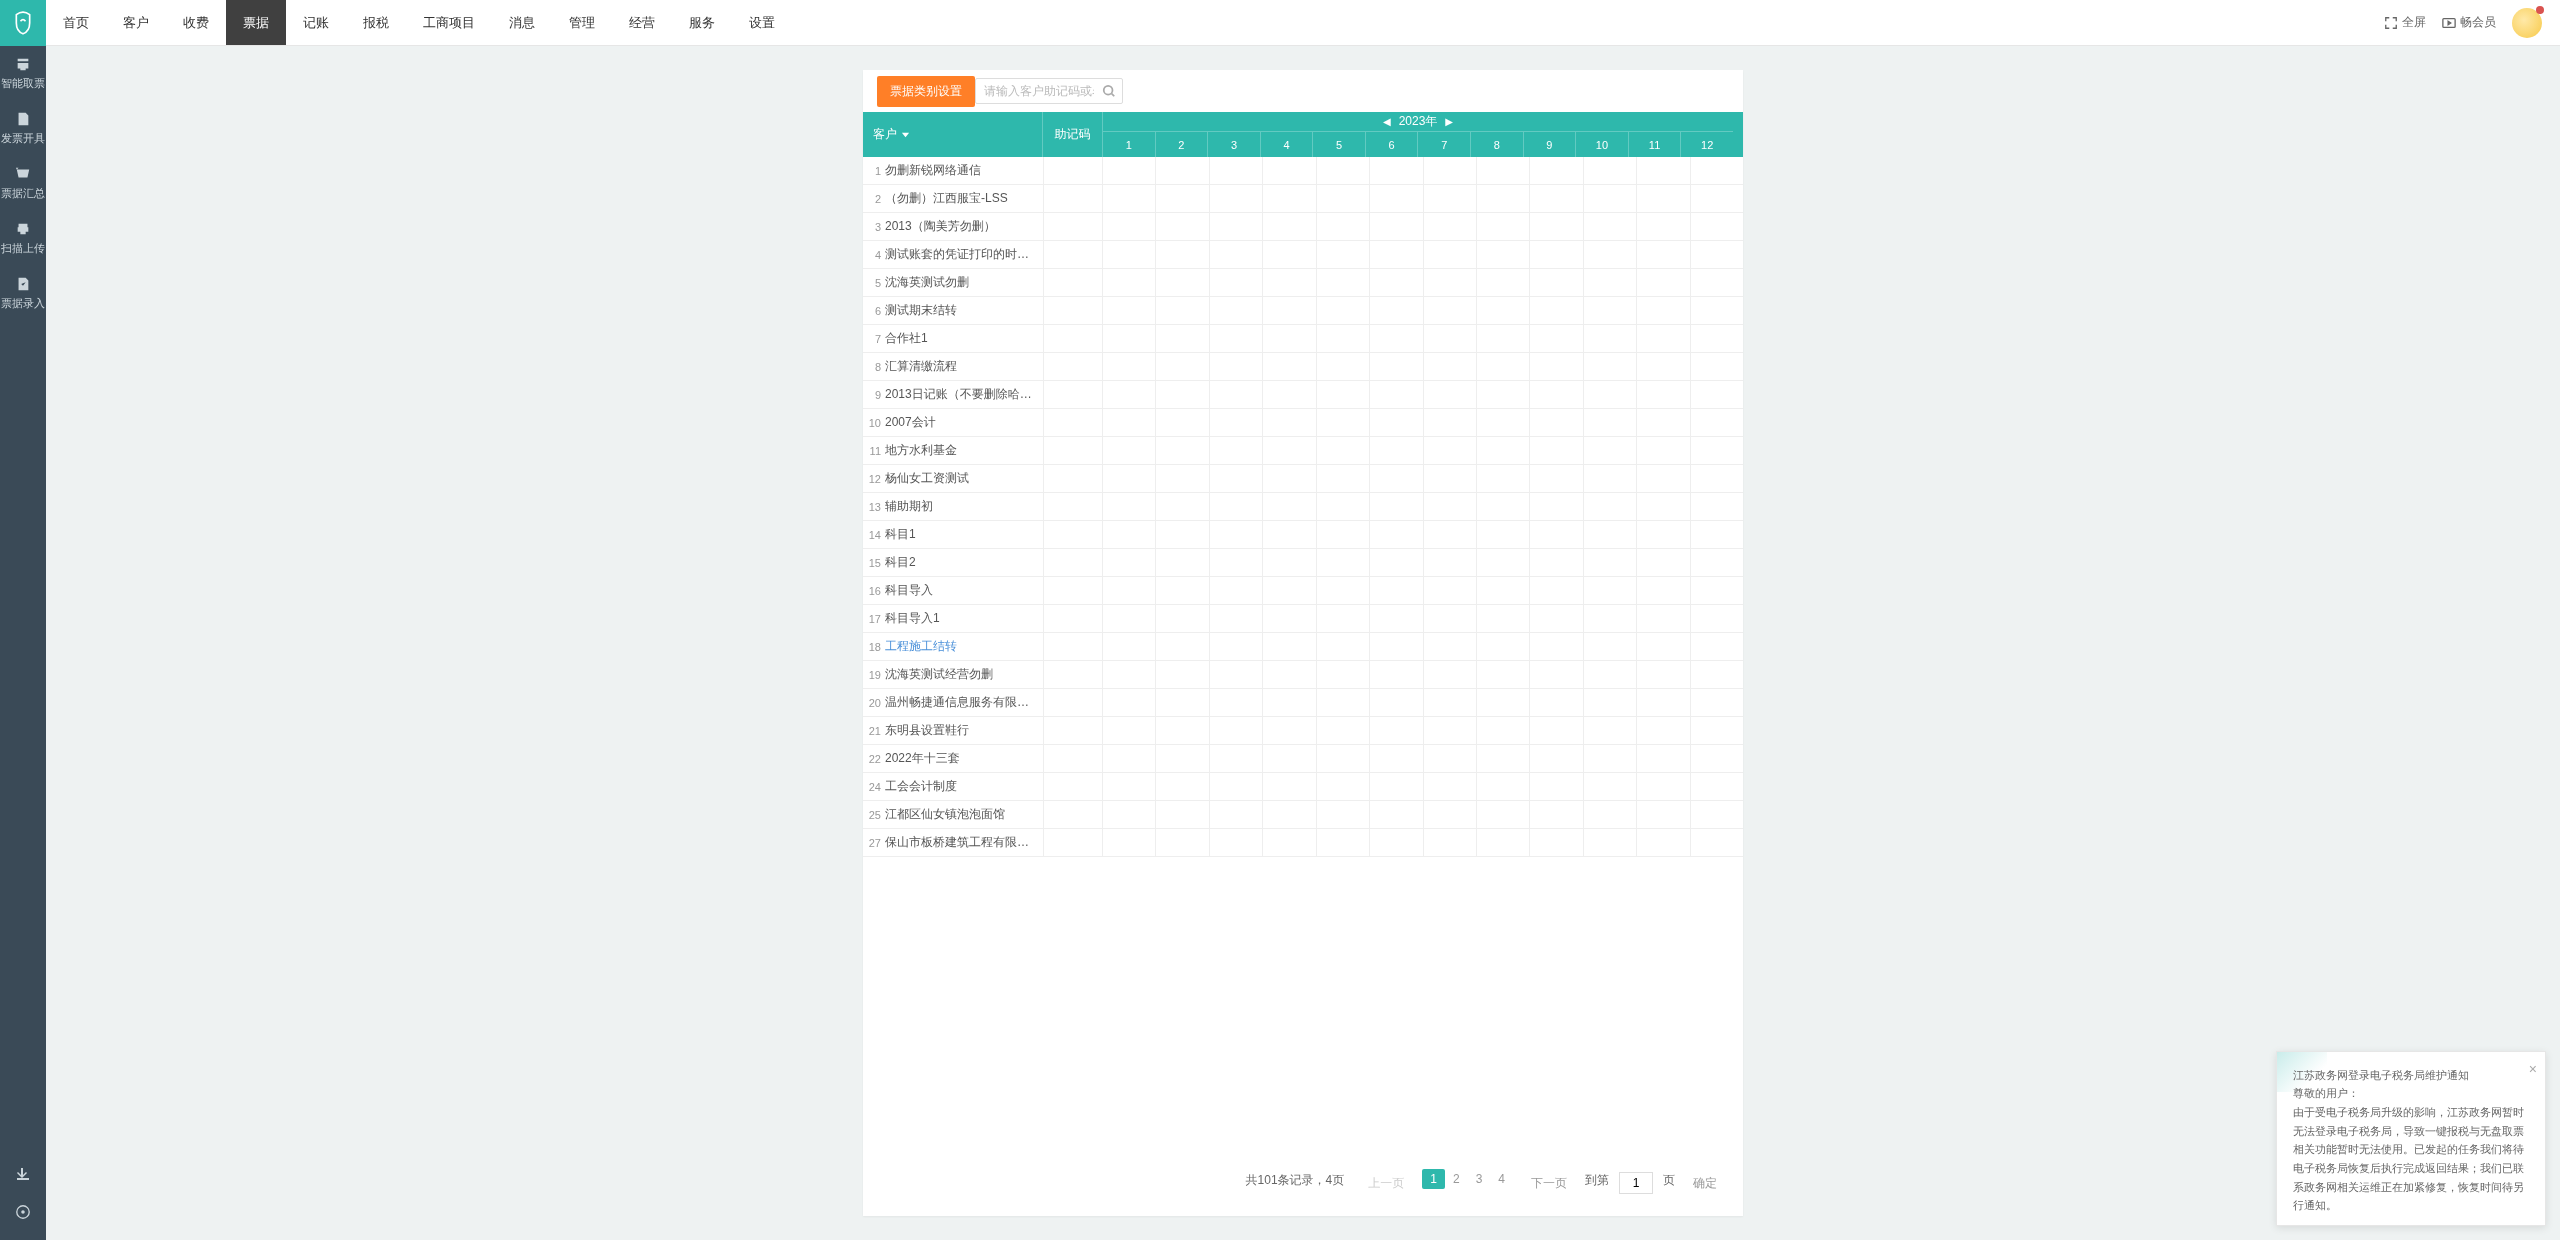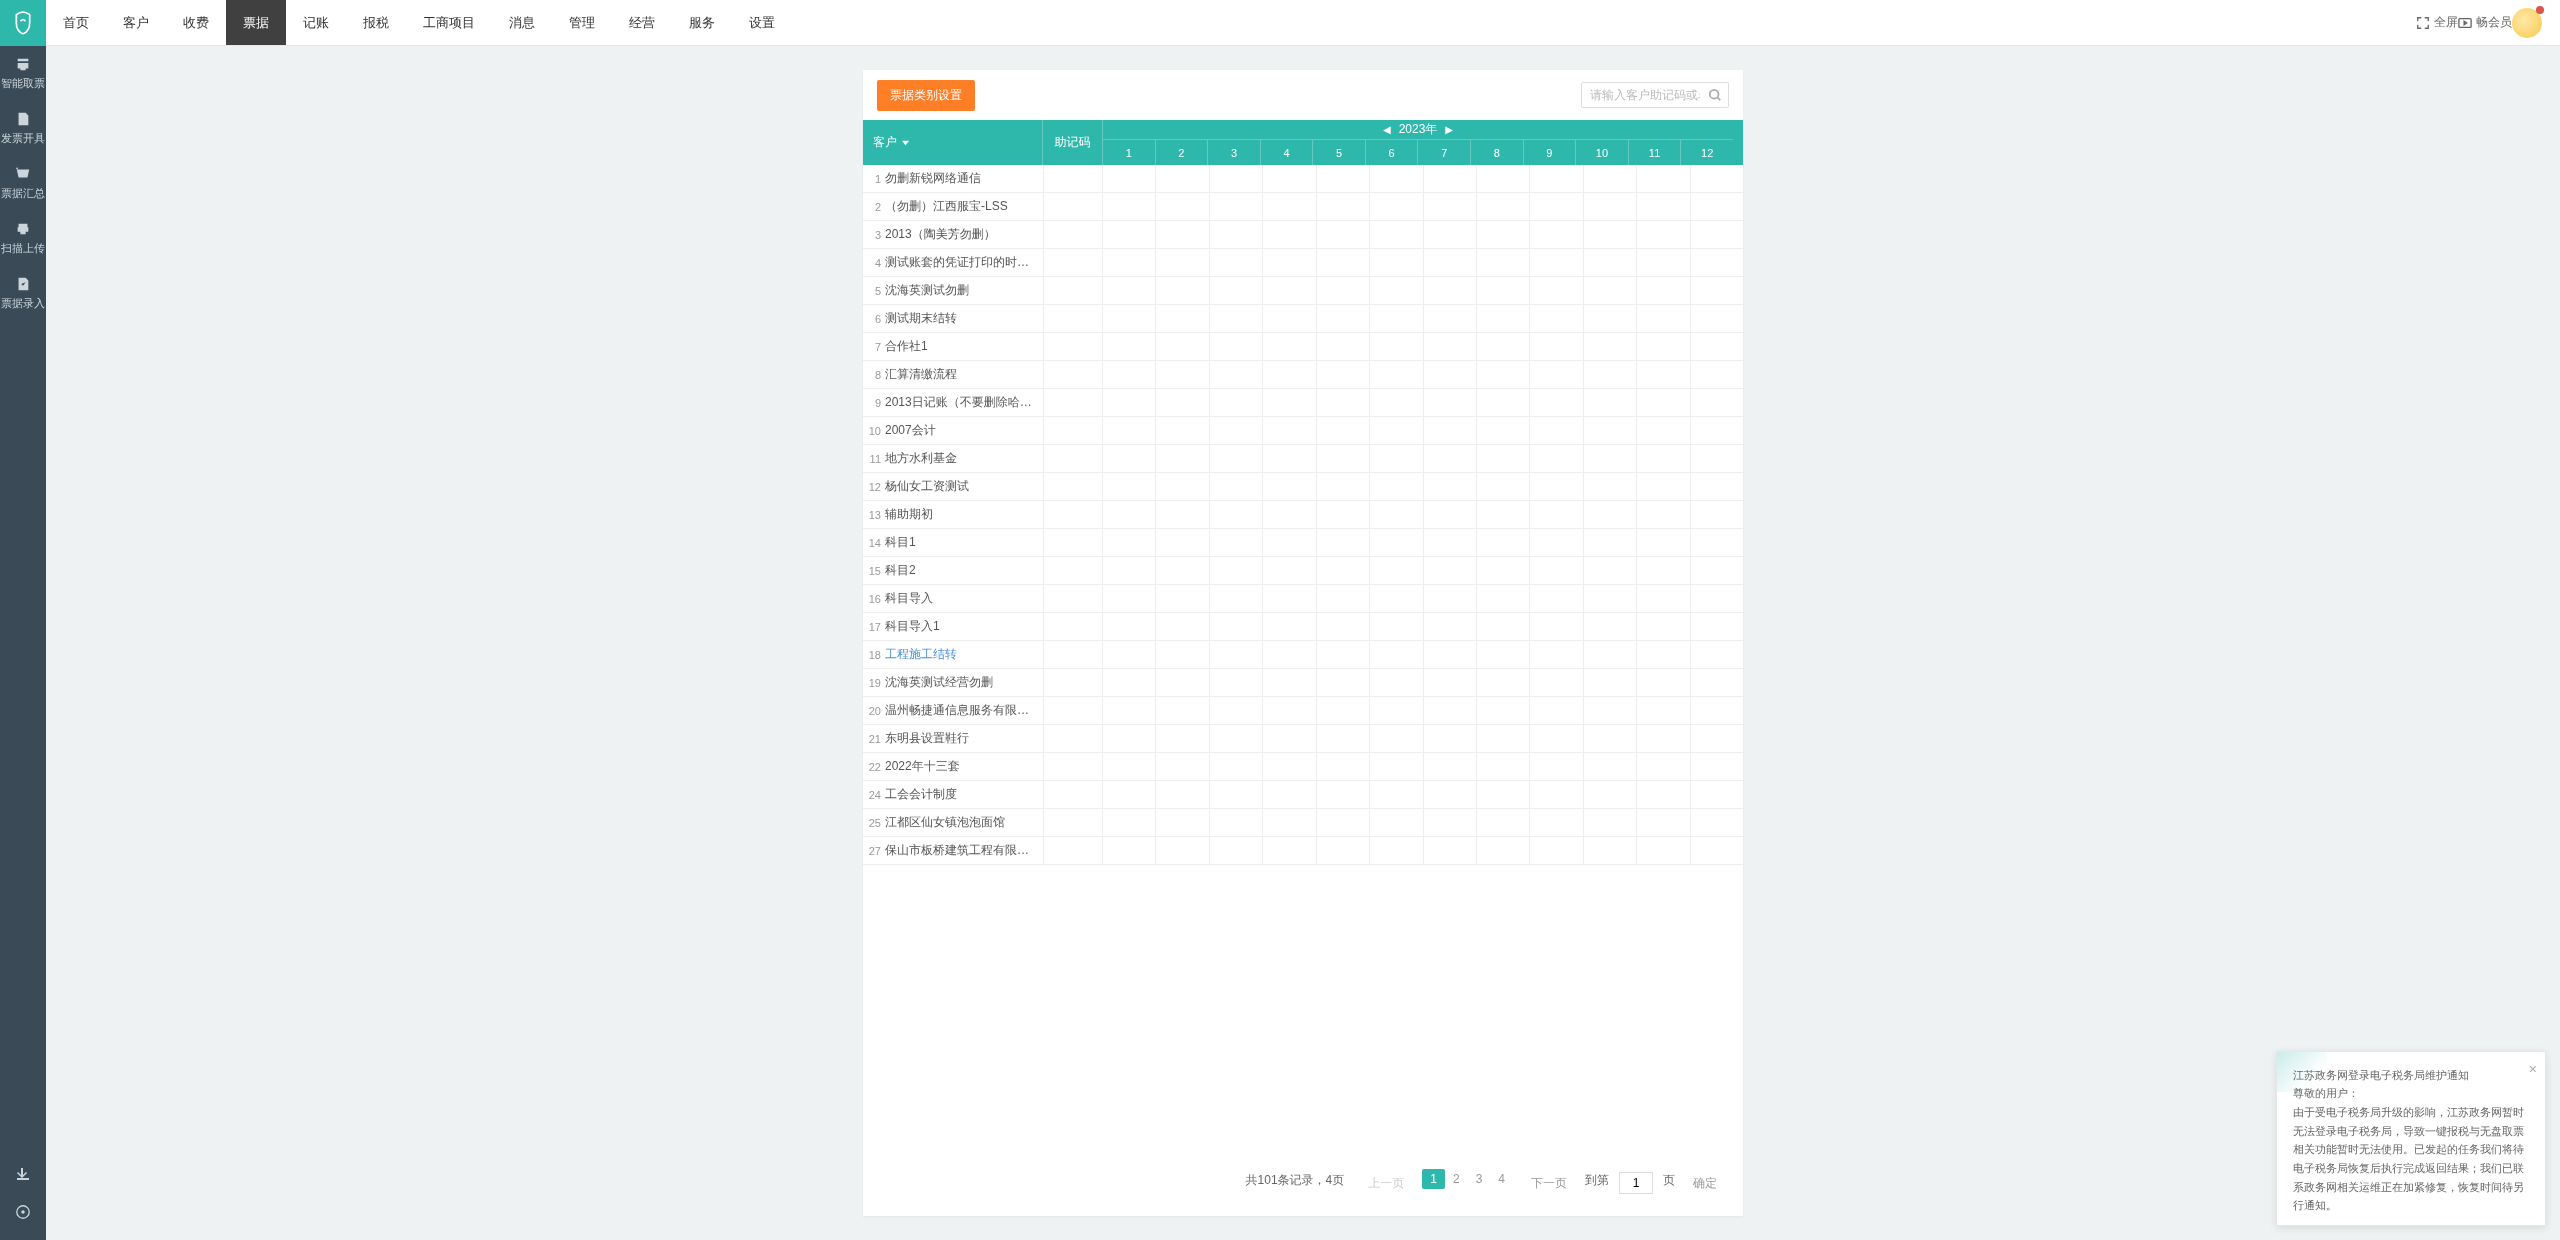--- a/index.html
+++ b/index.html
@@ -3,35 +3,35 @@
 <meta charset="utf-8">
 <style>
 *{box-sizing:border-box;margin:0;padding:0;font-family:"Microsoft YaHei",Arial,sans-serif}
 body{background:#eef2f2;font-size:12px;color:#333;overflow:hidden}
 .topbar{height:46px;background:#fff;border-bottom:1px solid #e6e6e6;display:flex;align-items:center;position:relative}
 .logo-area{width:46px;height:46px;background:#2eb8ac;display:flex;align-items:center;justify-content:center}
 .logo-area svg{width:20px;height:24px;fill:none;stroke:#fff;stroke-width:2}
 .nav{display:flex;height:100%;align-items:center}
 .nav a{display:flex;align-items:center;height:100%;padding:0 17px;color:#333;text-decoration:none;font-size:13px}
 .nav a.active{background:#404040;color:#fff}
-.top-right{position:absolute;right:18px;display:flex;align-items:center;gap:0;color:#666;font-size:12px}
+.top-right{position:absolute;right:18px;display:flex;align-items:center;gap:16px;color:#666;font-size:12px}
 .top-right span{display:flex;align-items:center;gap:4px;cursor:pointer}
 .top-right svg{width:14px;height:14px;fill:none;stroke:#666;stroke-width:1.5}
 .mascot{width:30px;height:30px;background:radial-gradient(circle at 40% 40%,#ffe9a8,#f7c948);border-radius:50%;position:relative}
 .mascot:before{content:"";position:absolute;width:8px;height:8px;background:#d9534f;border-radius:50%;right:-2px;top:-2px}
 .layout{display:flex;height:calc(100vh - 46px)}
 .sidebar{width:46px;background:#3a4a57;display:flex;flex-direction:column;align-items:center;color:#cbd5db;font-size:11px}
 .side-item{display:flex;flex-direction:column;align-items:center;gap:4px;padding:10px 0;cursor:pointer;width:100%}
 .side-item svg{width:18px;height:16px;fill:#cbd5db}
 .side-spacer{flex:1}
 .side-bottom{padding-bottom:18px;display:flex;flex-direction:column;align-items:center;gap:20px}
 .side-bottom svg{width:18px;height:16px;fill:#cbd5db}
 .main{flex:1;display:flex;justify-content:center;padding:24px 0;overflow:auto}
 .panel{width:880px;background:#fff;display:flex;flex-direction:column;box-shadow:0 1px 2px rgba(0,0,0,.05)}
-.panel-top{height:50px;display:flex;align-items:center;padding:3px 14px;justify-content:space-between}
+.panel-top{height:42px;display:flex;align-items:center;padding:3px 14px;}
 .btn-primary{background:#ff7f27;color:#fff;border:none;padding:7px 13px;font-size:12px;cursor:pointer;border-radius:2px}
 .search-wrap{position:relative}
 .search-wrap input{width:148px;height:26px;border:1px solid #ddd;border-radius:2px;padding:0 28px 0 8px;font-size:12px;color:#555}
 .search-wrap input::placeholder{color:#bbb}
 .search-wrap svg{position:absolute;right:7px;top:6px;width:14px;height:14px;fill:none;stroke:#aaa;stroke-width:2}
 .grid-wrap{flex:1;display:flex;flex-direction:column;padding:0 0 0 0}
 .thead{display:flex;background:#2eb8ac;color:#fff;font-size:12px}
 .th-client{width:180px;display:flex;align-items:center;padding:14px 10px;border-right:1px solid rgba(255,255,255,.25);gap:4px}
 .th-client svg{width:9px;height:9px;fill:#fff}
 .th-code{width:60px;display:flex;align-items:center;justify-content:center;border-right:1px solid rgba(255,255,255,.25)}

